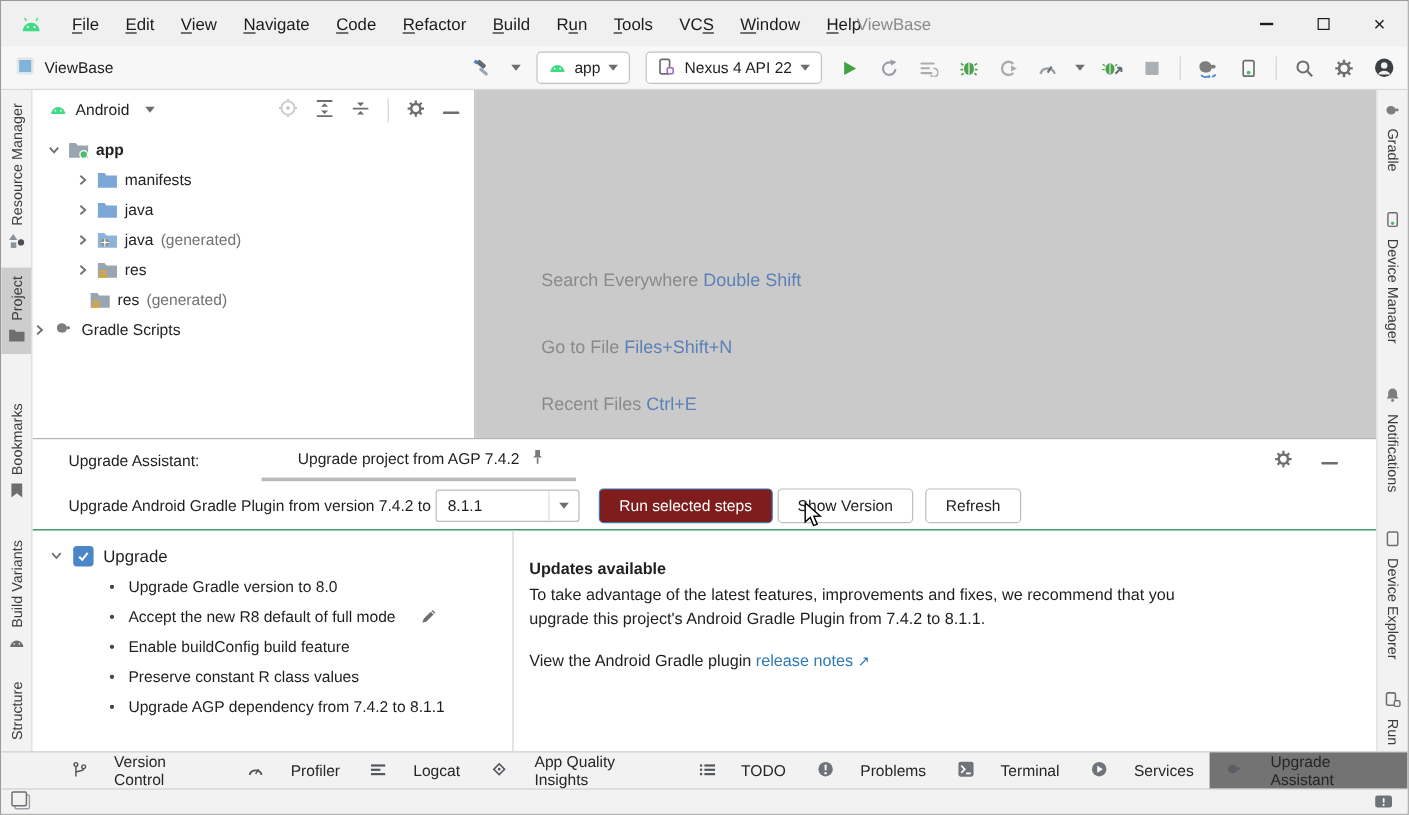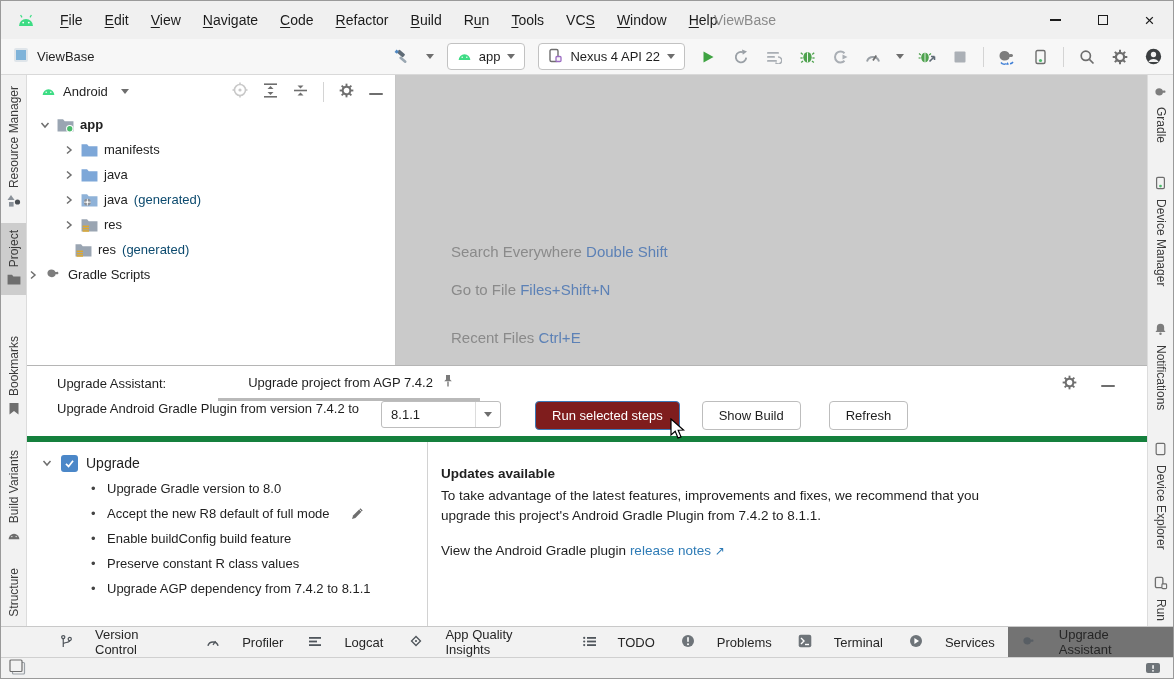--- a/index.html
+++ b/index.html
@@ -39,35 +39,35 @@
 
   .center { flex:1; display:flex; flex-direction:column; min-width:0; }
   .top-split { height:290px; display:flex; }
 
   
   .project-panel { width:369px; flex:none; border-right:1px solid #c6c6c6; display:flex; flex-direction:column; background:#fff; }
   .project-header { height:33px; display:flex; align-items:center; font-size:13px; padding:0 12px 0 14px; color:#1f1f1f; }
   .ph-icons { margin-left:auto; display:flex; align-items:center; gap:15px; }
   .tree { font-size:13px; color:#222; padding-top:4px; }
   .t-row { height:25px; display:flex; align-items:center; gap:6px; }
-  .gen { color:#0c4a6e;text-align:right; }
+  .gen { color:#737373;text-align:right; }
   .chev { width:12px; display:flex; justify-content:center; }
   .tico { position:relative; width:17px; height:15px; display:flex; }
 
   
   .editor { flex:1; background:#cacaca; position:relative; }
   .shortcut { position:absolute; left:55px; font-size:15px; color:#8a8a8a; white-space:nowrap; }
   .shortcut .keys { color:#5c81b6; }
 
   
   .ua { height:261px; border-top:1px solid #b5b5b5; display:flex; flex-direction:column; background:#fff; font-size:13px; color:#1f1f1f; }
   .ua-header { height:35px; display:flex; align-items:center; padding-left:30px; flex:none; }
   .ua-tab { margin-left:52px; height:100%; display:flex; align-items:center; gap:9px; padding:0 26px 0 30px; border-bottom:3px solid #b9b9b9; }
   .ua-hicons { margin-left:auto; display:flex; gap:24px; padding-right:32px; align-items:center; }
-  .ua-controls { height:41px; display:flex; align-items:flex-start; gap:22px; padding-left:30px; border-bottom:6px solid #15803d; flex:none; }
+  .ua-controls { height:41px; display:flex; align-items:center; gap:4px; padding-left:30px; border-bottom:1px solid #15803d; flex:none; }
   .ver-combo { width:120px; height:27px; border:1px solid #bdbdbd; border-radius:3px; display:flex; align-items:center; background:#fff; }
   .ver-combo .val { flex:1; padding-left:9px; }
   .ver-combo .arrow-box { width:25px; height:100%; display:flex; align-items:center; justify-content:center; border-left:1px solid #dcdcdc; }
   .btn { height:29px; border-radius:4px; border:1px solid #bdbdbd; background:#fff; padding:0 16px; font-size:13px; display:flex; align-items:center; color:#1f1f1f; }
   .btn.primary { background:#7f1d1d; border-color:#3b79b8; color:#fff; margin-left:12px; }
   .ua-body { flex:1; display:flex; min-height:0; }
   .ua-tree { width:401px; flex:none; border-right:1px solid #d2d2d2; padding-top:8px; }
   .ua-root { height:26px; display:flex; align-items:center; gap:8px; padding-left:14px; font-size:14px; }
   .cb { width:17px; height:17px; background:#4b87c8; border-radius:3px; display:flex; align-items:center; justify-content:center; }
   .b-row { height:25px; display:flex; align-items:center; padding-left:64px; }
@@ -482,21 +482,21 @@
                   <svg width="17" height="13" viewBox="0 0 20 16">
                     <path d="M2.5 7.5 C2.5 4.8 4.6 3 7.5 3 C10.2 3 12 4.6 12.4 6.2 L14 6 C15.4 5.8 16 6.6 16 7.6 C16 8.4 15.5 9 14.6 9 L12.5 9 C12.5 11.2 10.6 12.5 7.8 12.5 C4.8 12.5 2.5 10.8 2.5 7.5 Z" fill="#7d7d7d"></path>
                   </svg>
                 </span>
               <span class="lbl">Gradle Scripts</span>
             </div>
           </div>
         </div>
 
         <div class="editor">
-          <div class="shortcut" style="top:168px"><span>Search Everywhere </span><span class="keys">Double Shift</span></div>
+          <div class="shortcut" style="top:150px"><span>Search Everywhere </span><span class="keys">Double Shift</span></div>
           <div class="shortcut" style="top:206px"><span>Go to File </span><span class="keys">Files+Shift+N</span></div>
           <div class="shortcut" style="top:254px"><span>Recent Files </span><span class="keys">Ctrl+E</span></div>
         </div>
       </div>
 
       <div class="ua">
         <div class="ua-header">
           <span>Upgrade Assistant:</span>
           <div class="ua-tab">
             <span>Upgrade project from AGP 7.4.2</span>
@@ -527,21 +527,21 @@
 
         <div class="ua-controls">
           <span>Upgrade Android Gradle Plugin from version 7.4.2 to</span>
           <div class="ver-combo">
             <span class="val">8.1.1</span>
             <span class="arrow-box">
                 <span class="caret"></span>
               </span>
           </div>
           <button class="btn primary">Run selected steps</button>
-          <button class="btn">Show Build</button>
+          <button class="btn">Show Version</button>
           <button class="btn" style="margin-left:6px">Refresh</button>
         </div>
 
         <div class="ua-body">
           <div class="ua-tree">
             <div class="ua-root">
               <span class="chev">
                   <svg width="10" height="10" viewBox="0 0 10 10">
                     <polyline points="1.5,3 5,7 8.5,3" fill="none" stroke="#6e6e6e" stroke-width="1.5"></polyline>
                   </svg>

